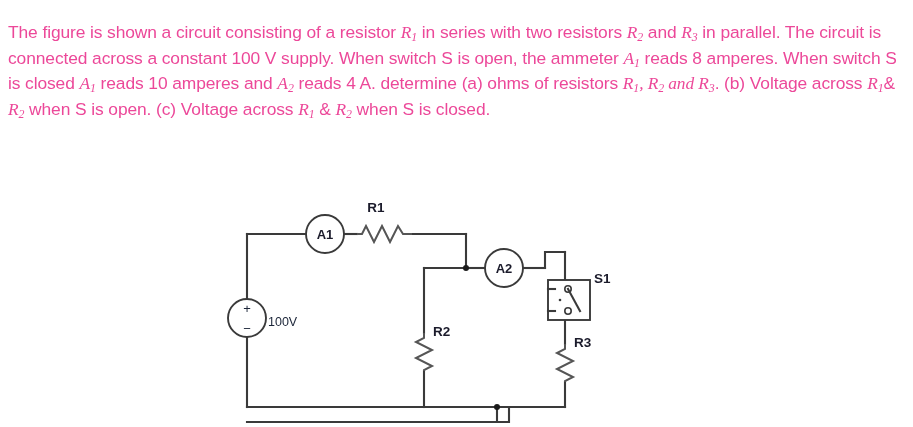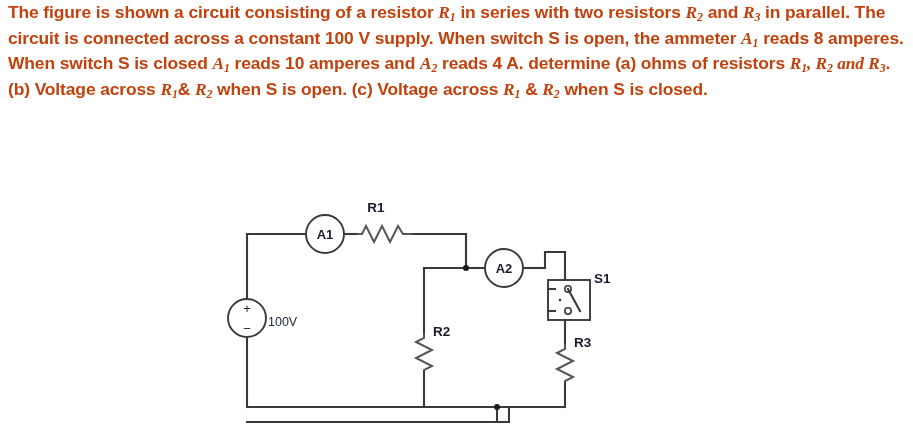--- a/index.html
+++ b/index.html
@@ -11,27 +11,26 @@
     width: 913px;
     height: 427px;
     font-family: "Liberation Sans", sans-serif;
     color: #000000;
     overflow: hidden;
     position: relative;
   }
   #problem-text {
     position: absolute;
     left: 8px;
-    top: 0;
+    top: 20px;
     width: 898px;
     font-size: 17.4px;
     line-height: 25.6px;
     letter-spacing: -0.1px;
-    color: #c2410c;
-    font-weight: bold;
+    color: #ec4899;
   }
   #problem-text p {
     margin: 0;
     white-space: normal;
   }
   .mathvar {
     font-family: "Liberation Serif", serif;
     font-style: italic;
     font-size: 17.4px;
   }

